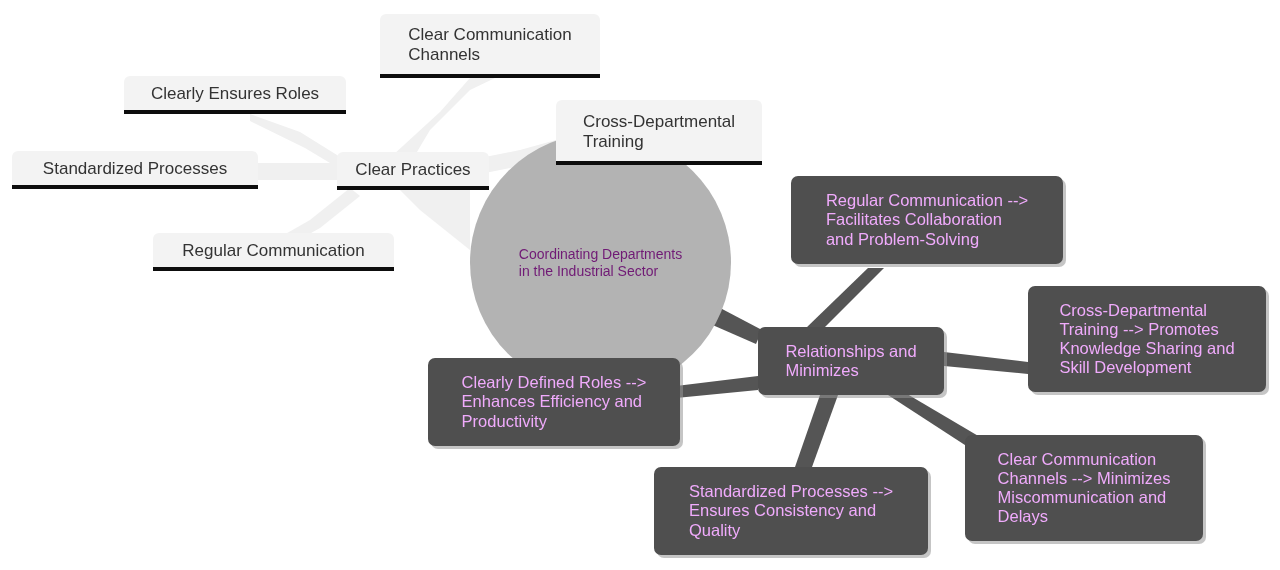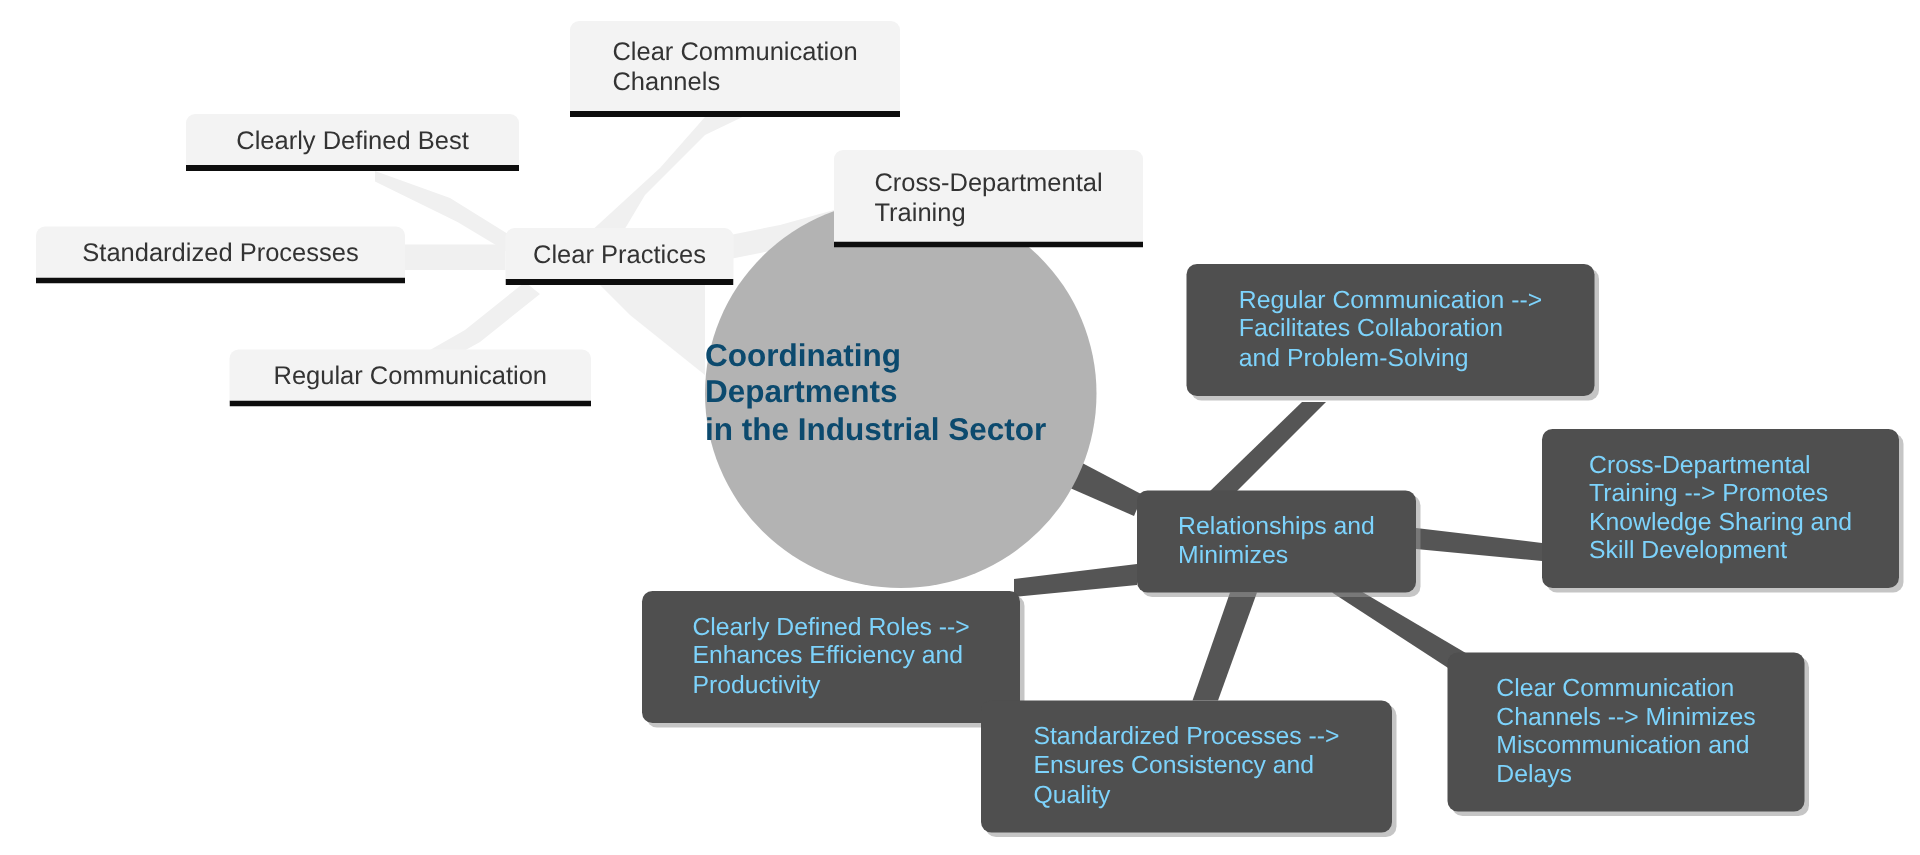--- a/index.html
+++ b/index.html
@@ -39,34 +39,33 @@
     background: #f3f3f3;
     color: #333333;
     border-bottom: 4px solid #0d0d0d;
     border-radius: 6px 6px 0 0;
     font-size: 17px;
     padding: 4px 14px 2px 14px;
   }
   
   .node.dark {
     background: #4f4f4f;
-    color: #7dd3fc;
+    color: #f0abfc;
     border-radius: 7px;
     font-size: 16.5px;
     padding: 5px 12px;
     box-shadow: 3px 3px 0 rgba(150,150,150,0.55);
   }
   
   .node.circle {
     background: #b3b3b3;
-    color: #0c4a6e;
+    color: #701a75;
     border-radius: 50%;
-    font-size: 21px;
+    font-size: 14px;
     padding: 0;
-    font-weight: bold;
   }
   .node .label { display: block; white-space: pre-line; }
 </style>
 </head>
 <body>
 
 <div id="canvas">
   <svg id="edges" viewBox="0 0 1280 570" xmlns="http://www.w3.org/2000/svg">
       <polygon points="470,250 420,210 400,190 405,172 470,168" fill="#f0f0f0"></polygon>
       <polygon points="405,172 430,130 470,90 495,78 470,78 440,112 392,156" fill="#f0f0f0"></polygon>
@@ -84,23 +83,23 @@
   <div id="nodes">
       <div class="node circle" style="left: 470px; top: 133px; width: 261px; height: 259px;">
         <span class="label">Coordinating Departments
 in the Industrial Sector</span>
       </div>
       <div class="node light" style="left: 380px; top: 14px; width: 220px; height: 64px;">
         <span class="label">Clear Communication
 Channels</span>
       </div>
       <div class="node light" style="left: 124px; top: 76px; width: 222px; height: 38px;">
-        <span class="label">Clearly Defined Best</span>
+        <span class="label">Clearly Ensures Roles</span>
       </div>
-      <div class="node light" style="left: 24px; top: 151px; width: 246px; height: 38px;">
+      <div class="node light" style="left: 12px; top: 151px; width: 246px; height: 38px;">
         <span class="label">Standardized Processes</span>
       </div>
       <div class="node light" style="left: 153px; top: 233px; width: 241px; height: 38px;">
         <span class="label">Regular Communication</span>
       </div>
       <div class="node light" style="left: 556px; top: 100px; width: 206px; height: 65px;">
         <span class="label">Cross-Departmental
 Training</span>
       </div>
       <div class="node light" style="left: 337px; top: 152px; width: 152px; height: 38px;">
@@ -110,21 +109,21 @@
         <span class="label">Regular Communication --&gt;
 Facilitates Collaboration
 and Problem-Solving</span>
       </div>
       <div class="node dark" style="left: 1028px; top: 286px; width: 238px; height: 106px;">
         <span class="label">Cross-Departmental
 Training --&gt; Promotes
 Knowledge Sharing and
 Skill Development</span>
       </div>
-      <div class="node dark" style="left: 428px; top: 358px; width: 252px; height: 88px; margin-top: 36px;">
+      <div class="node dark" style="left: 428px; top: 358px; width: 252px; height: 88px;">
         <span class="label">Clearly Defined Roles --&gt;
 Enhances Efficiency and
 Productivity</span>
       </div>
       <div class="node dark" style="left: 654px; top: 467px; width: 274px; height: 88px;">
         <span class="label">Standardized Processes --&gt;
 Ensures Consistency and
 Quality</span>
       </div>
       <div class="node dark" style="left: 965px; top: 435px; width: 238px; height: 106px;">

